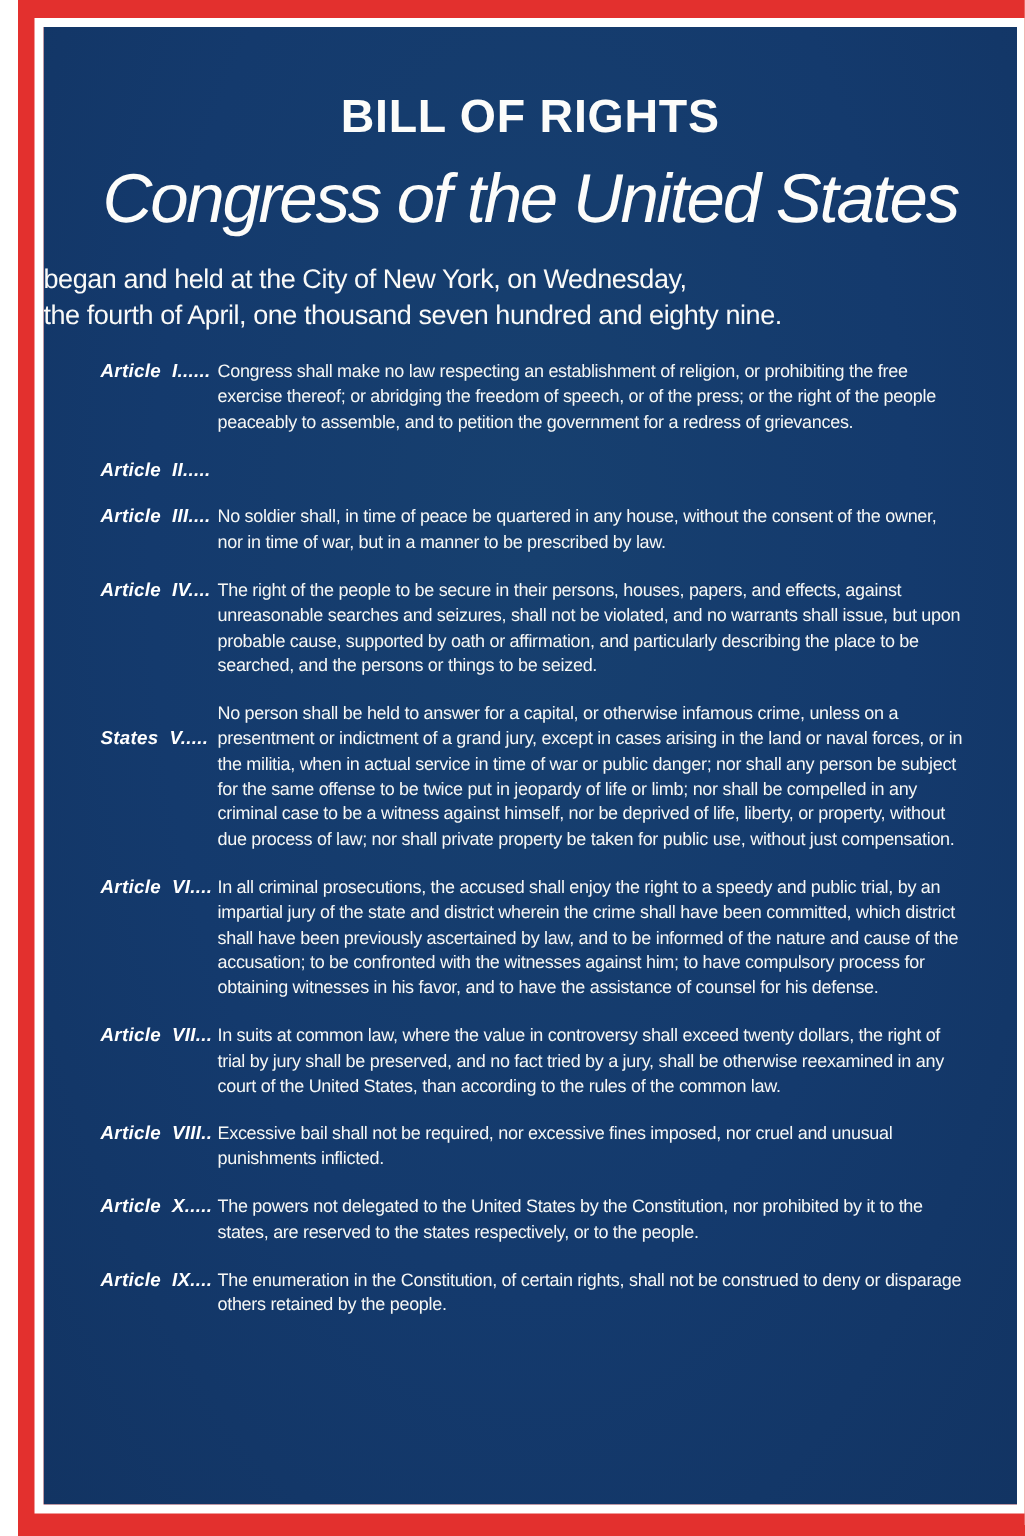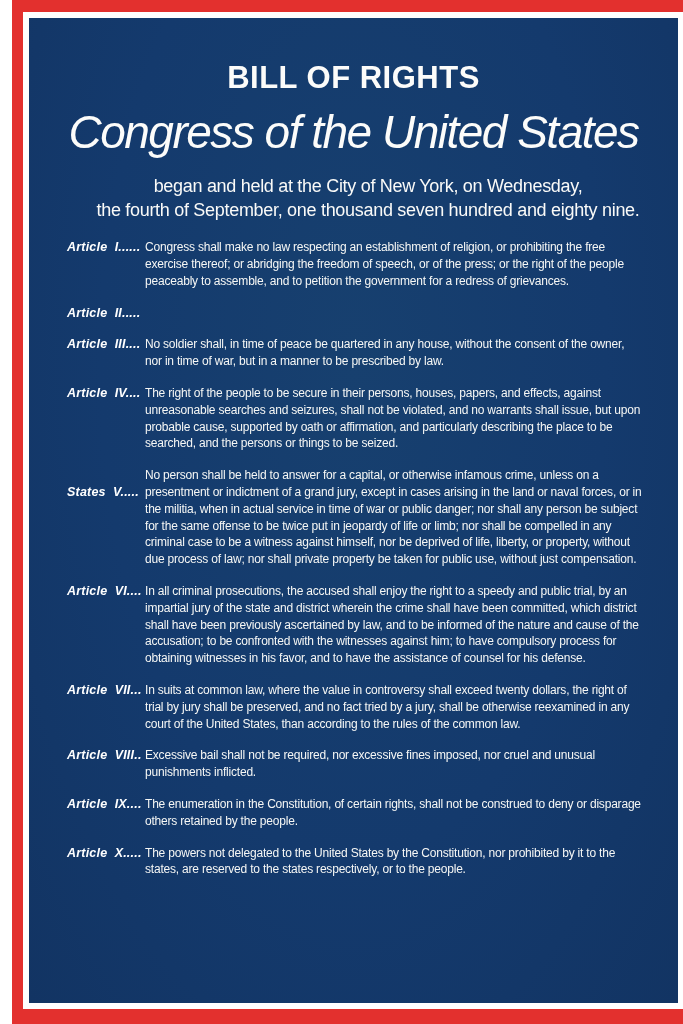--- a/index.html
+++ b/index.html
@@ -46,26 +46,24 @@
     text-align: center;
     font-size: 46px;
     font-weight: normal;
     font-style: italic;
     letter-spacing: -1.5px;
     line-height: 1.05;
     color: #FCFCFA;
   }
   .poster-subtitle {
     margin: 18px 0 0 0;
-    text-align: center;
     font-size: 18px;
     letter-spacing: -0.3px;
     line-height: 24px;
     color: #FAFAF8;
-    padding-left: 29px;
   }
   .articles-list {
     margin: 17px 34px 0 38px;
   }
   .article-row {
     display: flex;
     align-items: flex-start;
     margin-bottom: 15px;
   }
   .article-label {
@@ -94,21 +92,21 @@
 
 <div class="poster-frame">
   <div class="poster-panel">
 
     <h1 class="poster-title">BILL OF RIGHTS</h1>
 
     <h2 class="poster-heading">Congress of the United States</h2>
 
     <div class="poster-subtitle">
       <div>began and held at the City of New York, on Wednesday,</div>
-      <div>the fourth of September, one thousand seven hundred and eighty nine.</div>
+      <div>the fourth of April, one thousand seven hundred and eighty nine.</div>
     </div>
 
     <div class="articles-list">
 
       <div class="article-row">
         <div class="article-label">Article  I......</div>
         <div class="article-text">Congress shall make no law respecting an establishment of religion, or prohibiting the free exercise thereof; or abridging the freedom of speech, or of the press; or the right of the people peaceably to assemble, and to petition the government for a redress of grievances.</div>
       </div>
 
       <div class="article-row">
@@ -139,24 +137,24 @@
         <div class="article-label">Article  VII...</div>
         <div class="article-text">In suits at common law, where the value in controversy shall exceed twenty dollars, the right of trial by jury shall be preserved, and no fact tried by a jury, shall be otherwise reexamined in any court of the United States, than according to the rules of the common law.</div>
       </div>
 
       <div class="article-row">
         <div class="article-label">Article  VIII..</div>
         <div class="article-text">Excessive bail shall not be required, nor excessive fines imposed, nor cruel and unusual punishments inflicted.</div>
       </div>
 
       <div class="article-row">
-        <div class="article-label">Article  IX....</div>
-        <div class="article-text">The enumeration in the Constitution, of certain rights, shall not be construed to deny or disparage others retained by the people.</div>
+        <div class="article-label">Article  X.....</div>
+        <div class="article-text">The powers not delegated to the United States by the Constitution, nor prohibited by it to the states, are reserved to the states respectively, or to the people.</div>
       </div>
 
       <div class="article-row">
-        <div class="article-label">Article  X.....</div>
-        <div class="article-text">The powers not delegated to the United States by the Constitution, nor prohibited by it to the states, are reserved to the states respectively, or to the people.</div>
+        <div class="article-label">Article  IX....</div>
+        <div class="article-text">The enumeration in the Constitution, of certain rights, shall not be construed to deny or disparage others retained by the people.</div>
       </div>
 
     </div>
   </div>
 </div>
 
 </body></html>

